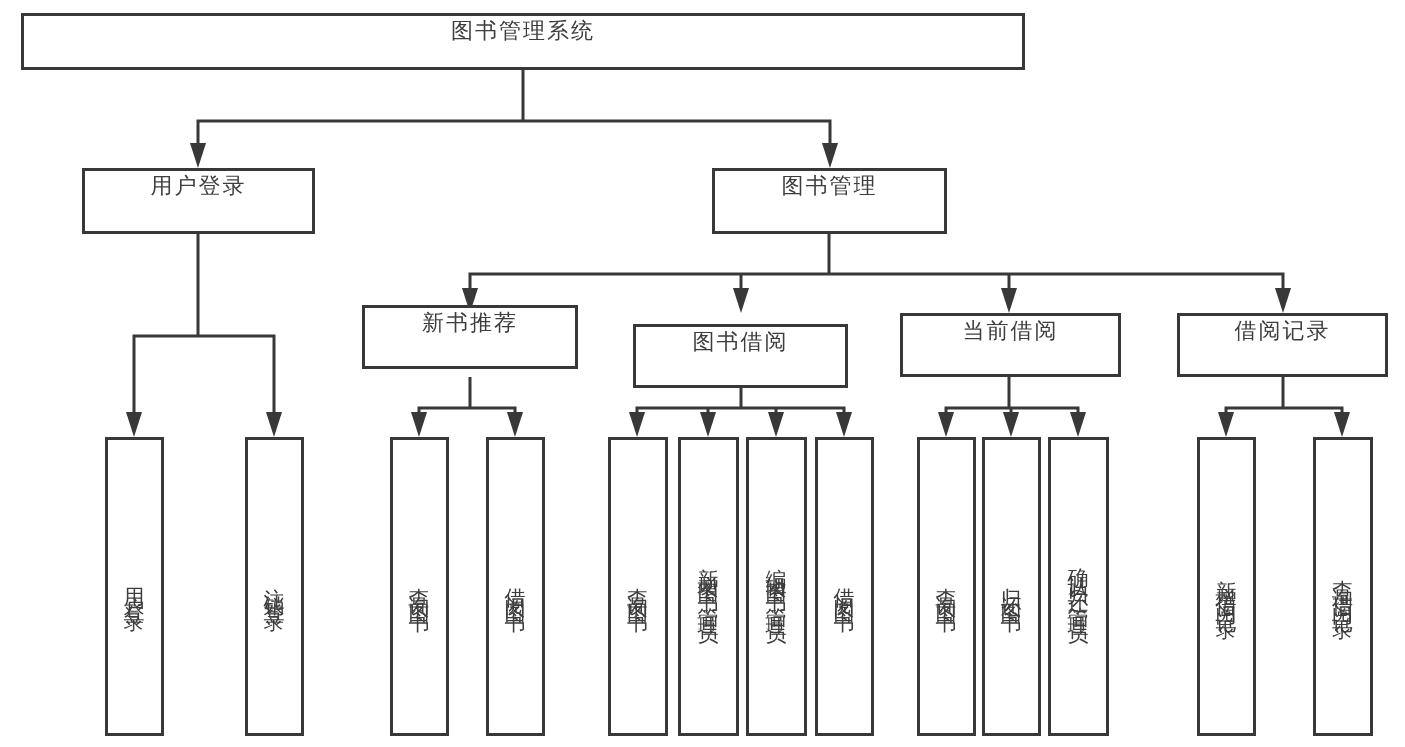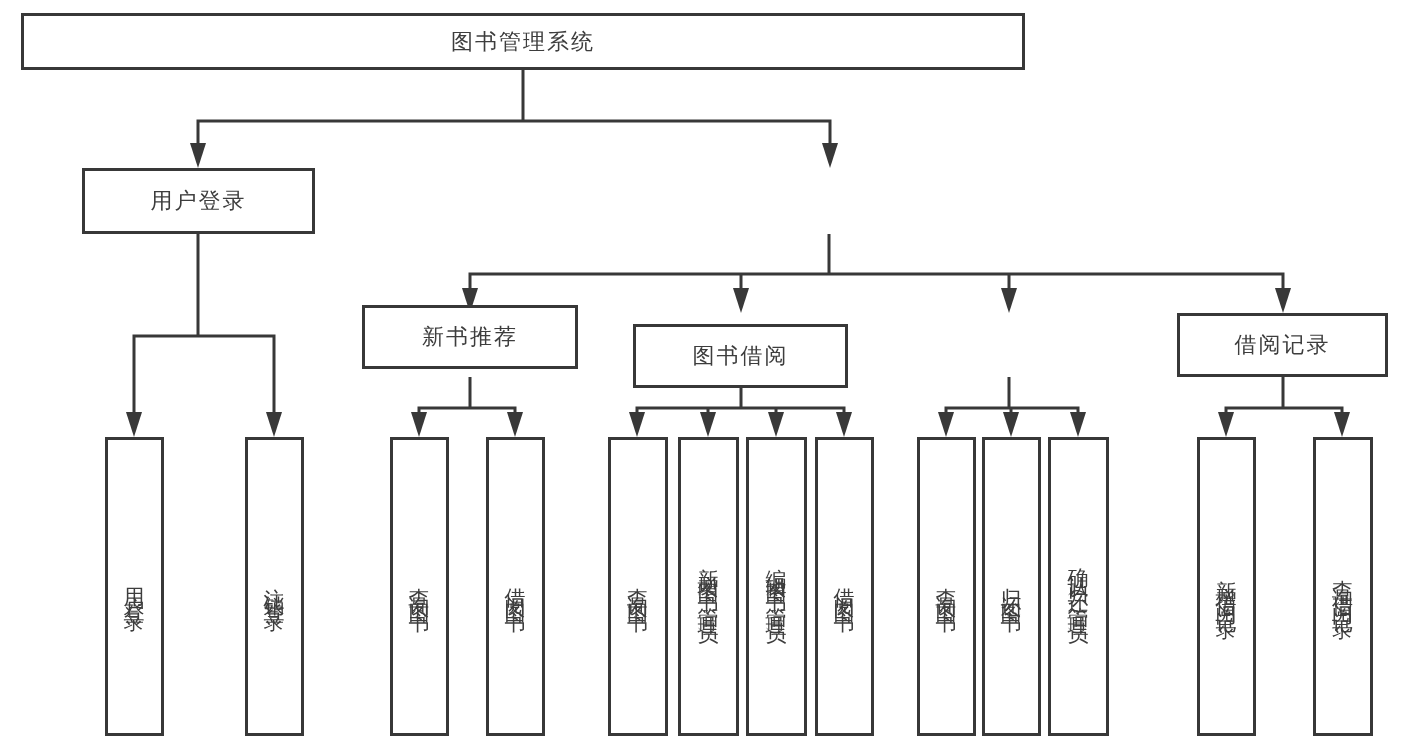--- a/index.html
+++ b/index.html
@@ -35,21 +35,20 @@
   #connectors polygon{
     fill:var(--line);
     stroke:none;
   }
   .node{
     position:absolute;
     box-sizing:border-box;
     background:var(--box-fill);
     border:3px solid var(--box-border);
     display:flex;
-    align-items:center;
     justify-content:center;
     color:var(--text);
     font-size:22px;
     letter-spacing:2px;
     white-space:nowrap;
   }
   .leaf{
     position:absolute;
     box-sizing:border-box;
     background:var(--box-fill);
@@ -132,27 +131,33 @@
     </g>
   </svg>
 
   <div class="node" style="left:21px;top:13px;width:1004px;height:57px;">
     <span>图书管理系统</span>
   </div>
 
   <div class="node" style="left:82px;top:168px;width:233px;height:66px;">
     <span>用户登录</span>
   </div>
+  <div class="node" style="left:712px;top:168px;width:235px;height:66px;">
+    <span>图书管理</span>
+  </div>
 
   <div class="node" style="left:362px;top:305px;width:216px;height:64px;">
     <span>新书推荐</span>
   </div>
   <div class="node" style="left:633px;top:313px;width:215px;height:64px;margin-top:11px;">
     <span>图书借阅</span>
   </div>
+  <div class="node" style="left:900px;top:313px;width:221px;height:64px;">
+    <span>当前借阅</span>
+  </div>
   <div class="node" style="left:1177px;top:313px;width:211px;height:64px;">
     <span>借阅记录</span>
   </div>
 
   <div class="leaf" style="left:105px;top:437px;width:59px;height:299px;">
     <span class="vtext">用户登录</span>
   </div>
   <div class="leaf" style="left:245px;top:437px;width:59px;height:299px;">
     <span class="vtext">注销登录</span>
   </div>

